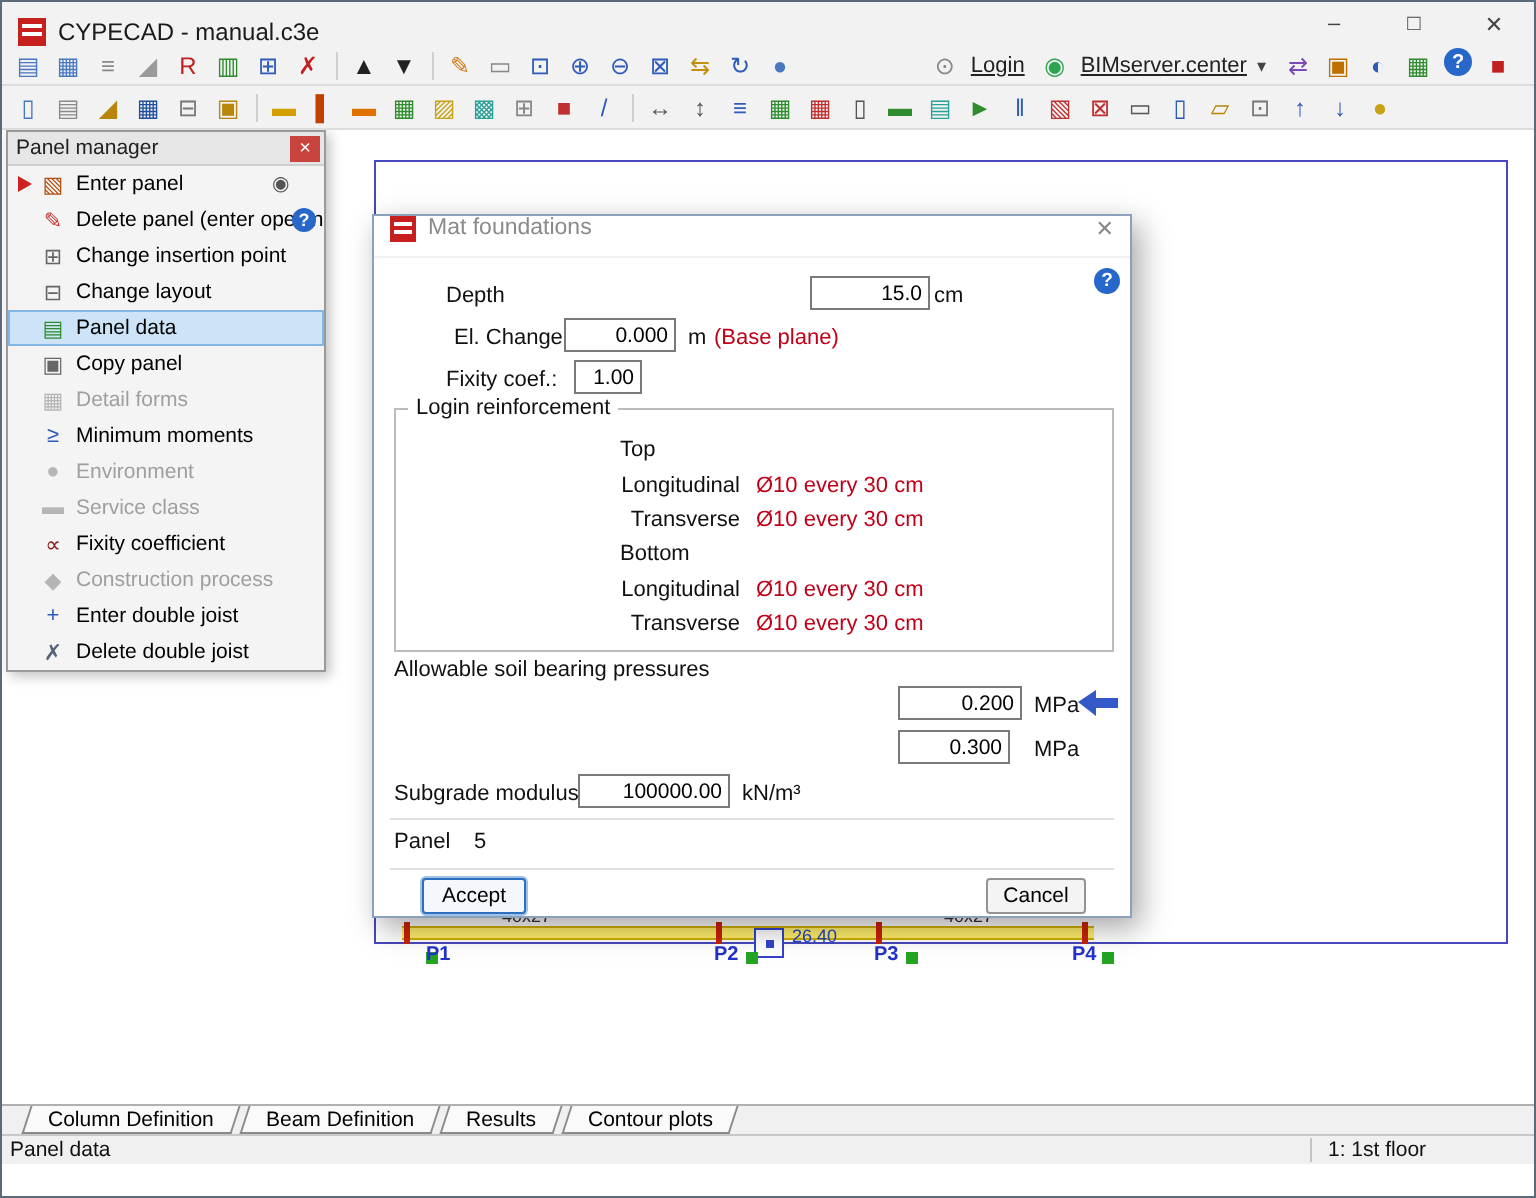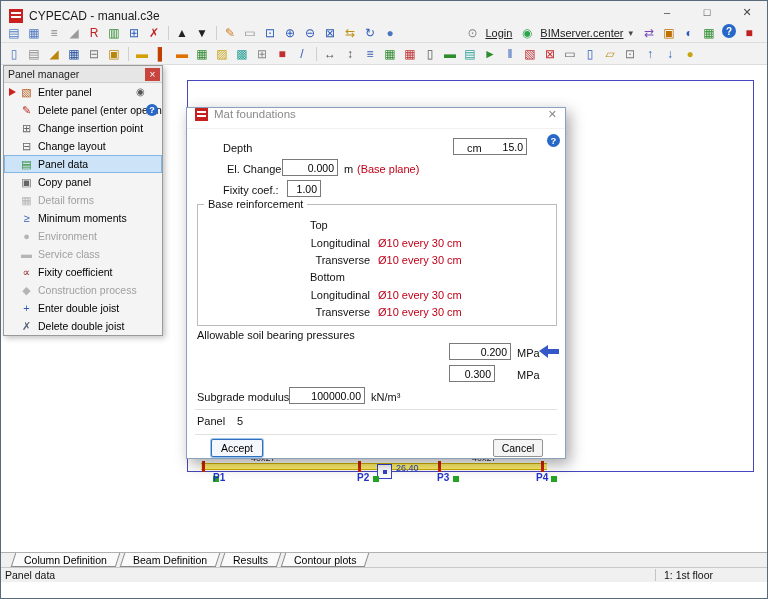--- a/index.html
+++ b/index.html
@@ -278,33 +278,33 @@
 
     <div class="dlg">
       <div class="dlg-title">
         <div class="dlg-logo"></div>
         <span class="dlg-title-text">Mat foundations</span>
         <span class="dlg-close">✕</span>
       </div>
       <span class="dlg-help">?</span>
 
       <span class="dl" style="left:36px; top:34px">Depth</span>
-      <input class="fld" style="left: 218px; top: 30px; width: 74px; margin-left: 48px;" value="15.0">
+      <input class="fld" style="left: 218px; top: 30px; width: 60px;" value="15.0">
       <span class="dl" style="left:280px; top:34px">cm</span>
 
       <span class="dl" style="left:40px; top:55px">El. Change</span>
       <input class="fld" style="left: 95px; top: 51px; width: 56px;" value="0.000">
       <span class="dl" style="left:157px; top:55px">m</span>
       <span class="dl red" style="left:170px; top:55px">(Base plane)</span>
 
       <span class="dl" style="left:36px; top:76px">Fixity coef.:</span>
       <input class="fld" style="left: 100px; top: 72px; width: 34px;" value="1.00">
 
       <div class="rebox">
-        <span class="rebox-legend">Base reinforcement</span>
+        <span class="rebox-legend">Login reinforcement</span>
         <span class="dl" style="left:112px; top:14px">Top</span>
         <span class="r-lab" style="top:32px">Longitudinal</span>
         <span class="r-val" style="top:32px">Ø10 every 30 cm</span>
         <span class="r-lab" style="top:49px">Transverse</span>
         <span class="r-val" style="top:49px">Ø10 every 30 cm</span>
         <span class="dl" style="left:112px; top:66px">Bottom</span>
         <span class="r-lab" style="top:84px">Longitudinal</span>
         <span class="r-val" style="top:84px">Ø10 every 30 cm</span>
         <span class="r-lab" style="top:101px">Transverse</span>
         <span class="r-val" style="top:101px">Ø10 every 30 cm</span>
@@ -312,21 +312,21 @@
 
       <span class="dl" style="left:10px; top:221px">Allowable soil bearing pressures</span>
 
       <input class="fld" style="left: 262px; top: 235px; width: 62px;" value="0.200">
       <span class="dl" style="left:330px; top:239px">MPa</span>
       <div class="back-arrow">
           <span class="head"></span>
           <span class="shaft"></span>
         </div>
 
-      <input class="fld" style="left: 262px; top: 257px; width: 46px; text-align: right;" value="0.300">
+      <input class="fld" style="left: 262px; top: 257px; width: 56px; text-align: right;" value="0.300">
       <span class="dl" style="left:330px; top:261px">MPa</span>
 
       <span class="dl" style="left:10px; top:283px">Subgrade modulus</span>
       <input class="fld" style="left: 102px; top: 279px; width: 76px;" value="100000.00">
       <span class="dl" style="left:184px; top:283px">kN/m³</span>
 
       <div class="hline" style="top:301px"></div>
       <span class="dl" style="left:10px; top:307px">Panel</span>
       <span class="dl" style="left:50px; top:307px">5</span>
       <div class="hline" style="top:326px"></div>

